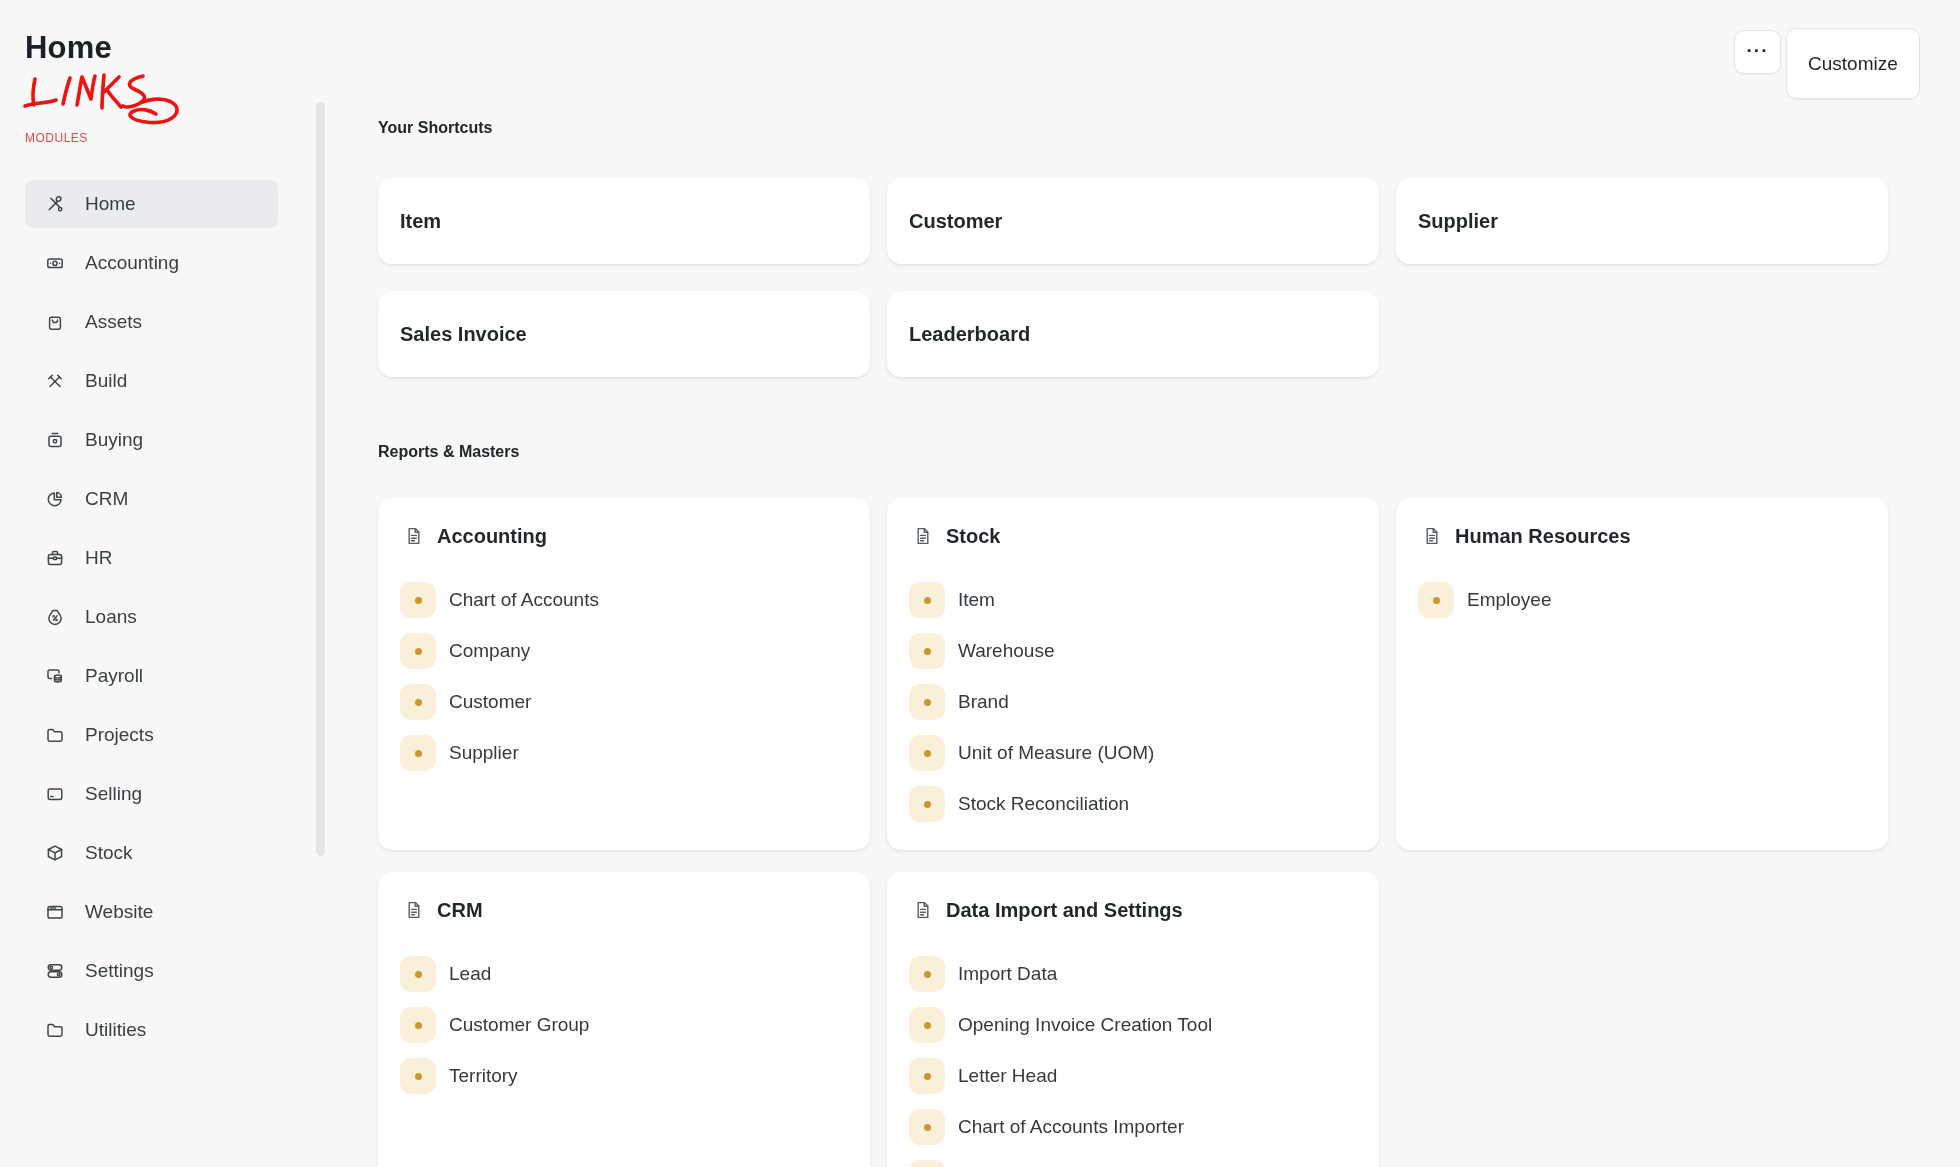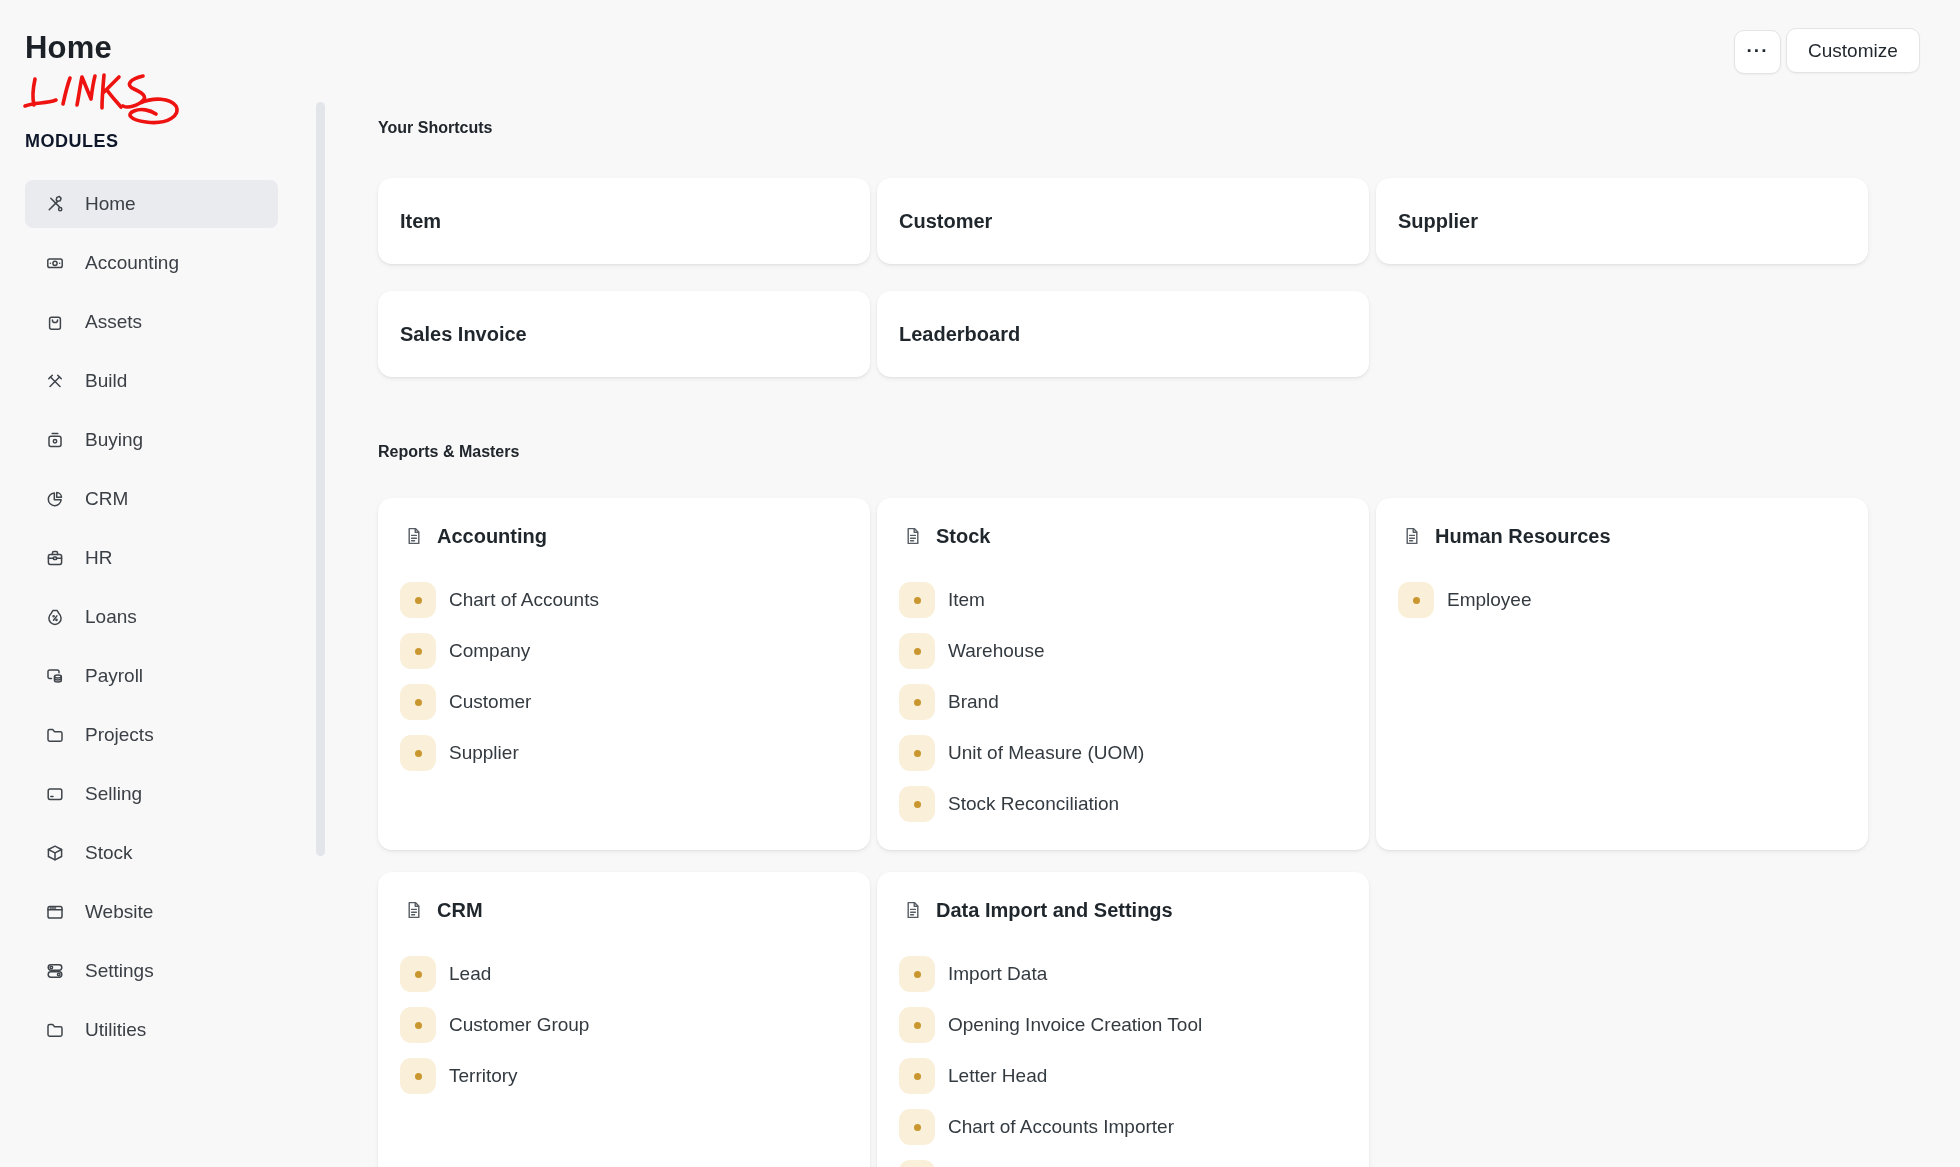--- a/index.html
+++ b/index.html
@@ -4,37 +4,37 @@
 <style>
   html,body{margin:0;padding:0}
   body{
     width:1960px;height:1167px;overflow:hidden;position:relative;
     background:#f8f8f8;font-family:"Liberation Sans",sans-serif;
     -webkit-font-smoothing:antialiased;
   }
   
   .page-title{position:absolute;left:25px;top:30px;font-size:31px;font-weight:700;color:#1b2127;letter-spacing:.2px}
   .links-annotation{position:absolute;left:22px;top:70px;width:165px;height:62px}
-  .modules-label{position:absolute;left:25px;top:131px;font-size:18px;font-weight:700;color:#0f172a;letter-spacing:.5px}
+  .modules-label{position:absolute;left:25px;top:131px;font-size:12px;font-weight:400;color:#ef4444;letter-spacing:.5px}
   .nav{position:absolute;left:25px;top:180px;width:253px;display:flex;flex-direction:column;gap:11px}
   .nav-item{height:48px;border-radius:8px;display:flex;align-items:center;padding-left:20px;gap:20px;cursor:pointer}
   .nav-item.active{background:#e9ebee}
   .nav-icon{width:20px;height:20px;color:#3f454b;flex:none;display:flex}
   .nav-label{font-size:19px;color:#3b4046}
   .sidebar-scrollbar{position:absolute;left:316px;top:102px;width:9px;height:754px;border-radius:5px;background:#e2e6ea}
   
   .btn{position:absolute;background:#fff;border:1px solid #e4e4e4;border-radius:10px;
        box-shadow:0 1px 2px rgba(16,24,40,.05);color:#1f262c;display:flex;align-items:center;justify-content:center;cursor:pointer}
   .more-btn{left:1734px;top:30px;width:45px;height:40px;font-size:19px;font-weight:700;letter-spacing:1px;padding-bottom:2px}
-  .customize-btn{left:1786px;top:28px;height:43px;padding:0 21px;font-size:19px;font-weight:500}
+  .customize-btn{left:1786px;top:28px;height:43px;padding:13px 21px;font-size:19px;font-weight:500}
   
   .section-heading{position:absolute;font-size:16px;font-weight:700;color:#20262c}
   .heading-shortcuts{left:378px;top:119px}
   .heading-masters{left:378px;top:443px}
-  .grid{position:absolute;display:grid;grid-template-columns:492px 492px 492px;column-gap:7px;align-items:start}
+  .grid{position:absolute;display:grid;grid-template-columns:492px 492px 492px;column-gap:17px;align-items:start}
   .shortcut-grid{left:378px;top:178px;row-gap:27px}
   .masters-grid{left:378px;top:498px;row-gap:22px}
   .card{background:#fff;border-radius:14px;box-shadow:0 1px 2px rgba(16,24,40,.05),0 2px 5px rgba(16,24,40,.06)}
   .s-card{height:86px;display:flex;align-items:center;padding-left:22px;box-sizing:border-box;
           font-size:20px;font-weight:600;color:#1f262c;cursor:pointer}
   .m-card{box-sizing:border-box}
   .m-card.h1{height:352px}
   .m-card.h2{height:420px}
   .m-card-header{display:flex;align-items:center;gap:13px;padding:26px 0 0 26px;line-height:24px}
   .m-card-title{font-size:20px;font-weight:600;color:#1f262c}

